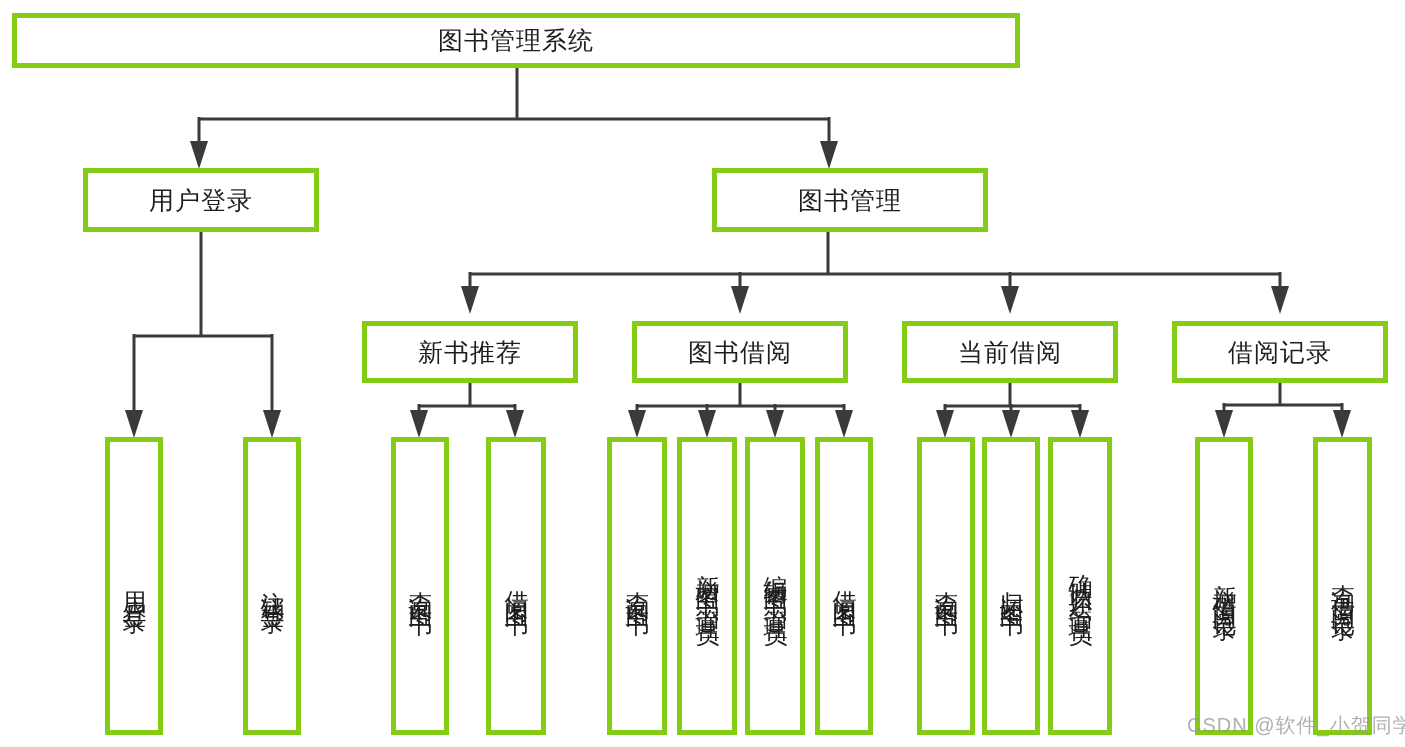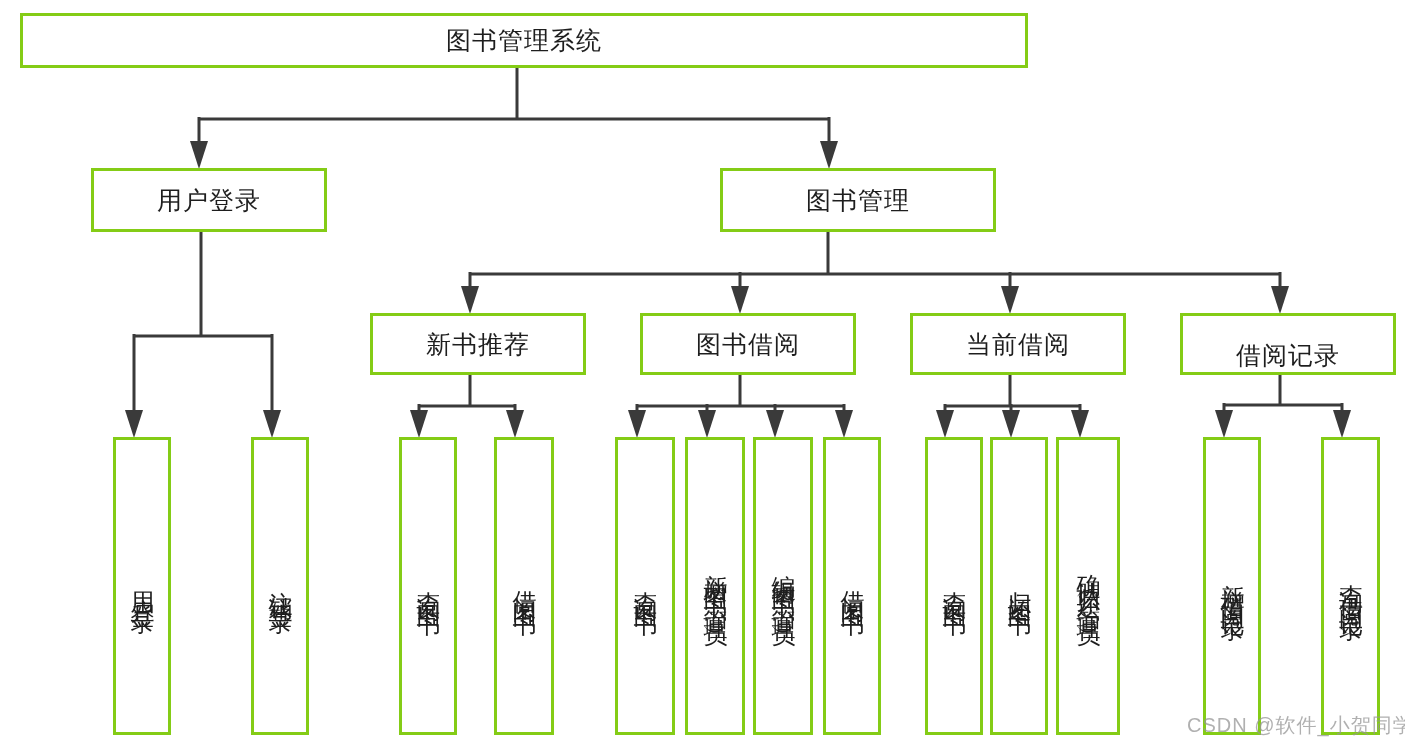--- a/index.html
+++ b/index.html
@@ -4,29 +4,28 @@
 <style>
   html,body{margin:0;padding:0;background:#ffffff;}
   .stage{
     position:relative;width:1405px;height:747px;background:#ffffff;overflow:hidden;
     font-family:"Liberation Sans","DejaVu Sans",sans-serif;
   }
   .connectors{position:absolute;left:0;top:0;width:1405px;height:747px;z-index:1;}
   .connectors path{stroke:#3a3a3a;stroke-width:3;fill:none;}
   .connectors polygon{fill:#3a3a3a;stroke:none;}
   .node{
-    position:absolute;box-sizing:border-box;background:#ffffff;border:3px solid #84cc16;
+    position:absolute;box-sizing:border-box;background:#ffffff;border:5px solid #84cc16;
     display:flex;align-items:center;justify-content:center;z-index:2;
     color:#1e1e1e;
-    margin-left:8px;
   }
   .node.h{font-size:25px;letter-spacing:1px;}
   .node.root{left:12px;top:13px;width:1008px;height:55px;}
   .node.l2{top:168px;height:64px;}
-  .node.l3{top:313px;height:62px;width:216px;}
+  .node.l3{top:321px;height:62px;width:216px;}
   .node.v{top:437px;height:298px;width:58px;}
   .vtext{
     writing-mode:vertical-rl;text-orientation:mixed;
     font-size:24px;letter-spacing:7px;line-height:1.2;white-space:nowrap;
   }
   .watermark{
     position:absolute;left:1187px;top:712px;z-index:10;
     font-size:20px;color:rgba(150,150,150,0.75);letter-spacing:1px;white-space:nowrap;
   }
 </style>
@@ -84,21 +83,21 @@
 
   <div class="node h l3" style="left:362px;">
     <span>新书推荐</span>
   </div>
   <div class="node h l3" style="left:902px;">
     <span>当前借阅</span>
   </div>
   <div class="node h l3" style="left:632px;">
     <span>图书借阅</span>
   </div>
-  <div class="node h l3" style="left:1172px;align-items:flex-end;">
+  <div class="node h l3" style="left:1172px;">
     <span>借阅记录</span>
   </div>
 
   <div class="node v" style="left:105px;">
     <span class="vtext">用户登录</span>
   </div>
   <div class="node v" style="left:243px;">
     <span class="vtext">注销登录</span>
   </div>
 

